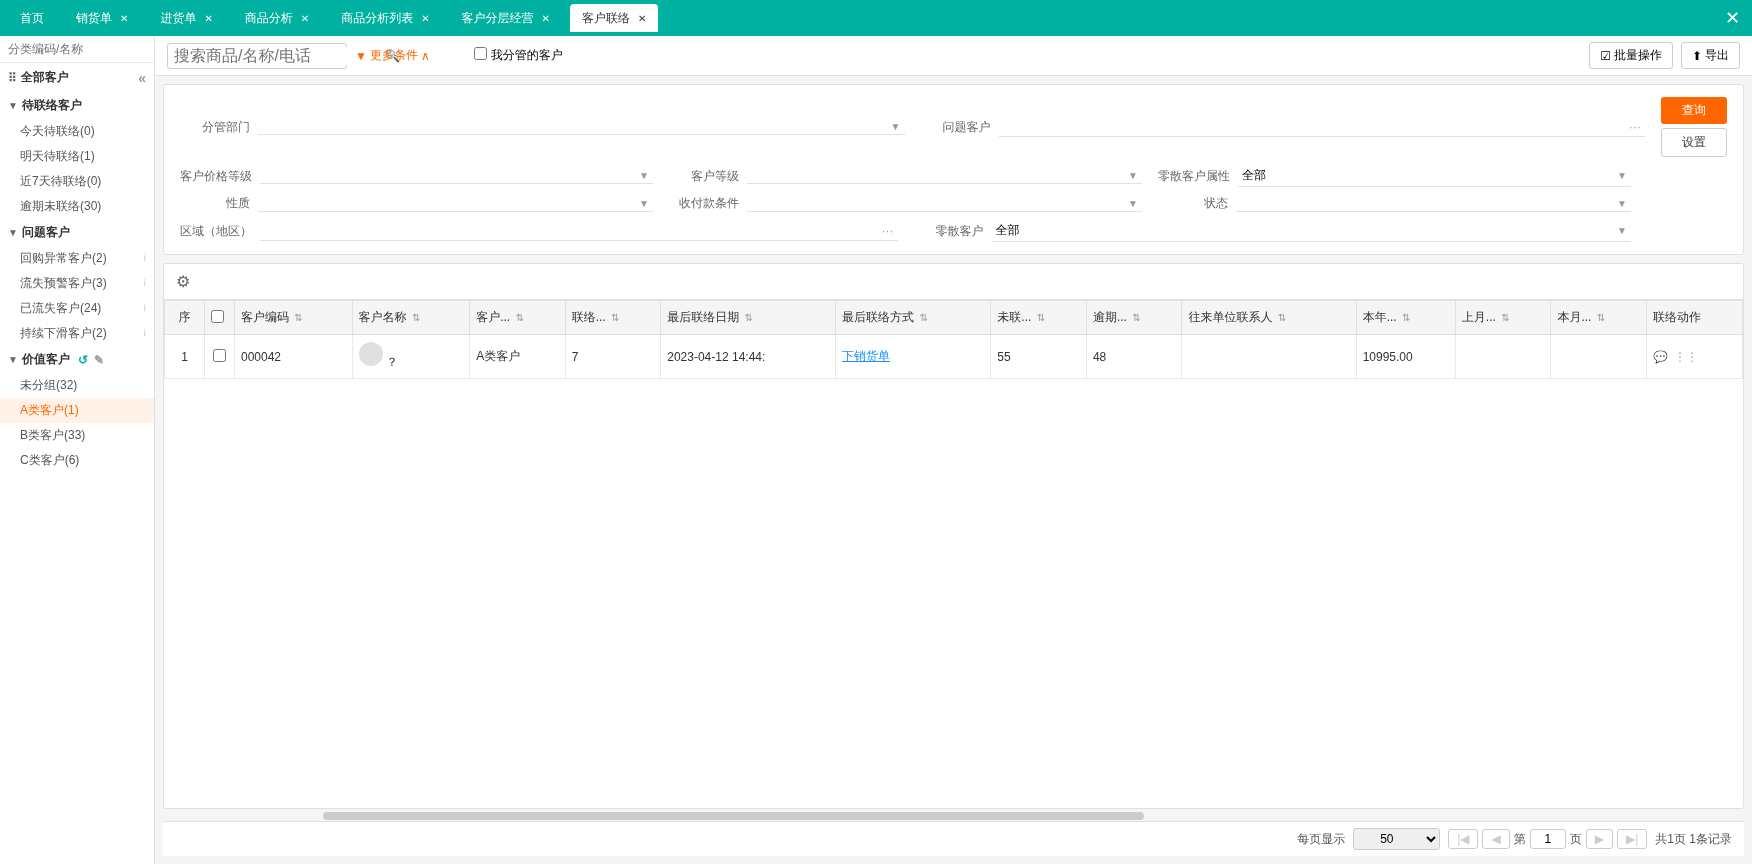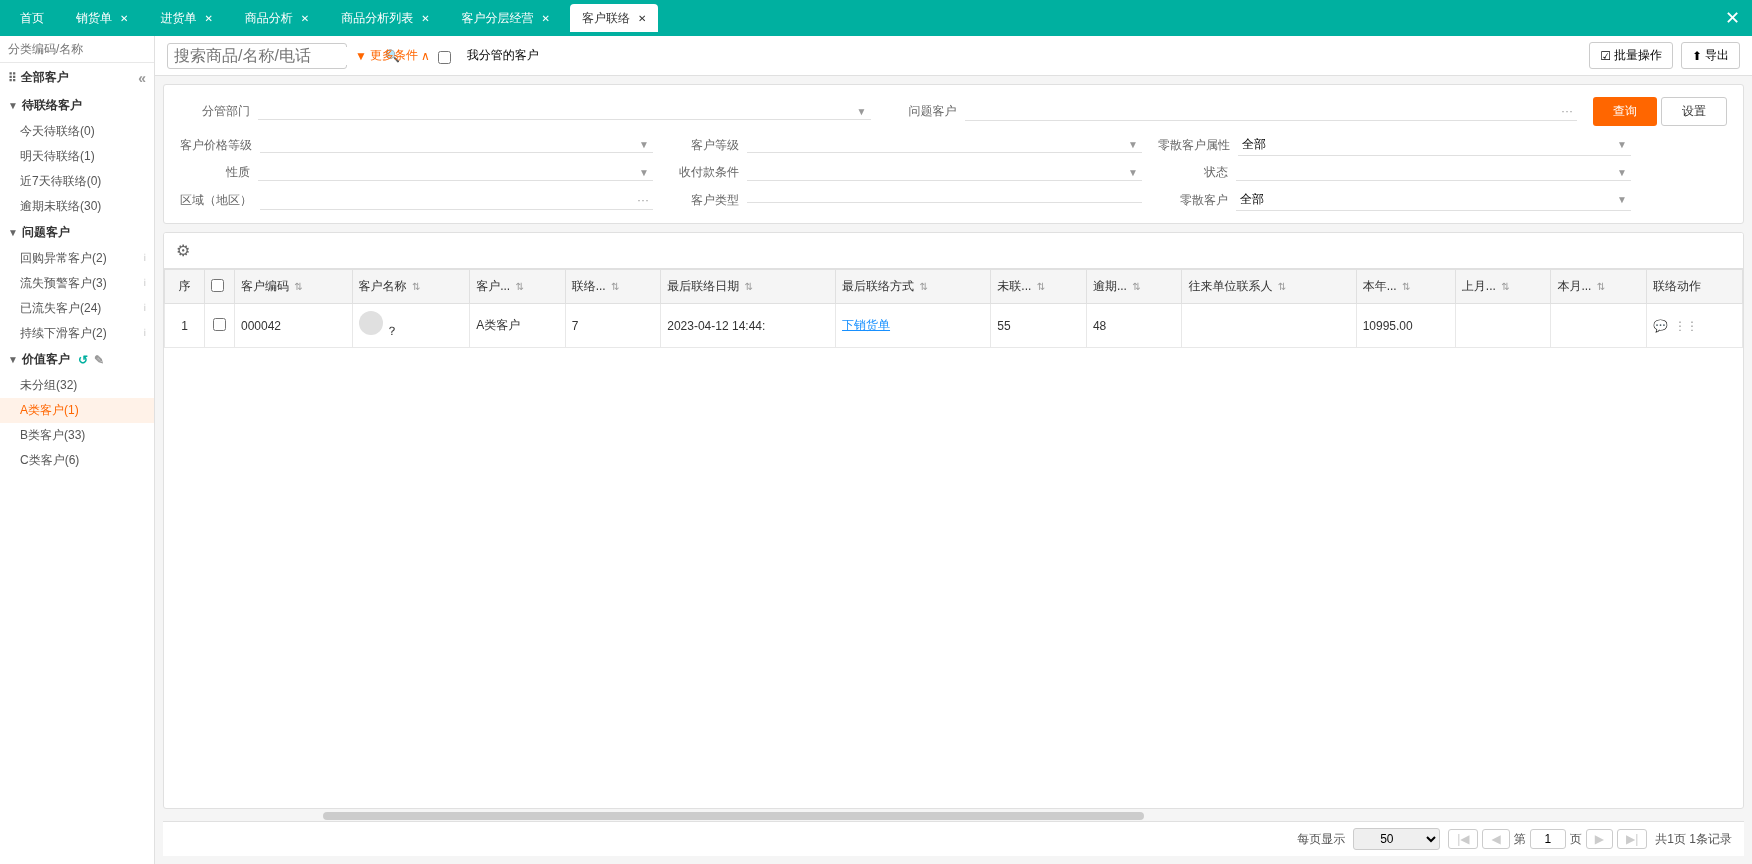--- a/index.html
+++ b/index.html
@@ -66,21 +66,21 @@
       border-bottom: 1px solid #e0e0e0; gap: 8px;
     }
     .toolbar-search {
       display: flex; align-items: center; border: 1px solid #ccc; border-radius: 3px;
       padding: 3px 6px; gap: 4px; width: 180px;
     }
     .toolbar-search input { border: none; outline: none; font-size: 16px; flex: 1; }
     .filter-btn {
       display: flex; align-items: center; gap: 3px; color: #ff6600; cursor: pointer; font-size: 12px;
     }
-    .my-customers { display: flex; align-items: flex-end; gap: 16px; cursor: pointer; }
+    .my-customers { display: flex; align-items: flex-start; gap: 4px; cursor: pointer; margin-left: 36px; }
     .toolbar-spacer { flex: 1; }
     .batch-btn, .export-btn {
       padding: 4px 10px; border: 1px solid #ccc; border-radius: 3px;
       cursor: pointer; font-size: 12px; background: #fff; display: flex; align-items: center; gap: 3px;
     }
 
     
     .filter-panel {
       background: #fff; border: 1px solid #e0e0e0; margin: 8px 8px 0;
       border-radius: 3px; padding: 8px 16px;
@@ -93,21 +93,21 @@
     .filter-input {
       flex: 1; border: none; border-bottom: 1px solid #e0e0e0; padding: 2px 4px;
       outline: none; font-size: 12px;
     }
     .filter-select {
       flex: 1; display: flex; align-items: center; justify-content: space-between;
       border: none; border-bottom: 1px solid #e0e0e0; padding: 2px 4px; cursor: pointer;
     }
     .filter-select .chevron { color: #999; font-size: 10px; }
     .filter-dots { color: #999; cursor: pointer; }
-    .action-buttons { display: flex; flex-direction: row; gap: 4px; justify-content: center; }
+    .action-buttons { display: flex; flex-direction: column; gap: 4px; justify-content: center; }
     .btn-query {
       padding: 5px 20px; background: #ff6600; color: #fff; border: none;
       border-radius: 3px; cursor: pointer; font-size: 12px;
     }
     .btn-settings {
       padding: 5px 20px; background: #fff; color: #333; border: 1px solid #ccc;
       border-radius: 3px; cursor: pointer; font-size: 12px;
     }
 
     
@@ -353,26 +353,20 @@
         </div>
         <div style="width: 80px;"></div>
       </div>
 
       <div class="filter-row">
         <div class="filter-field">
           <span class="filter-label">区域（地区）</span>
           <div class="filter-select">
             <span></span>
             <span class="filter-dots">···</span>
-          </div>
-        </div>
-        <div class="filter-field">
-          <span class="filter-label">客户类型</span>
-          <div class="filter-select">
-            <span></span>
           </div>
         </div>
         <div class="filter-field">
           <span class="filter-label">零散客户</span>
           <div class="filter-select">
             <span>全部</span>
             <span class="chevron">▼</span>
           </div>
         </div>
         <div style="width: 80px;"></div>

